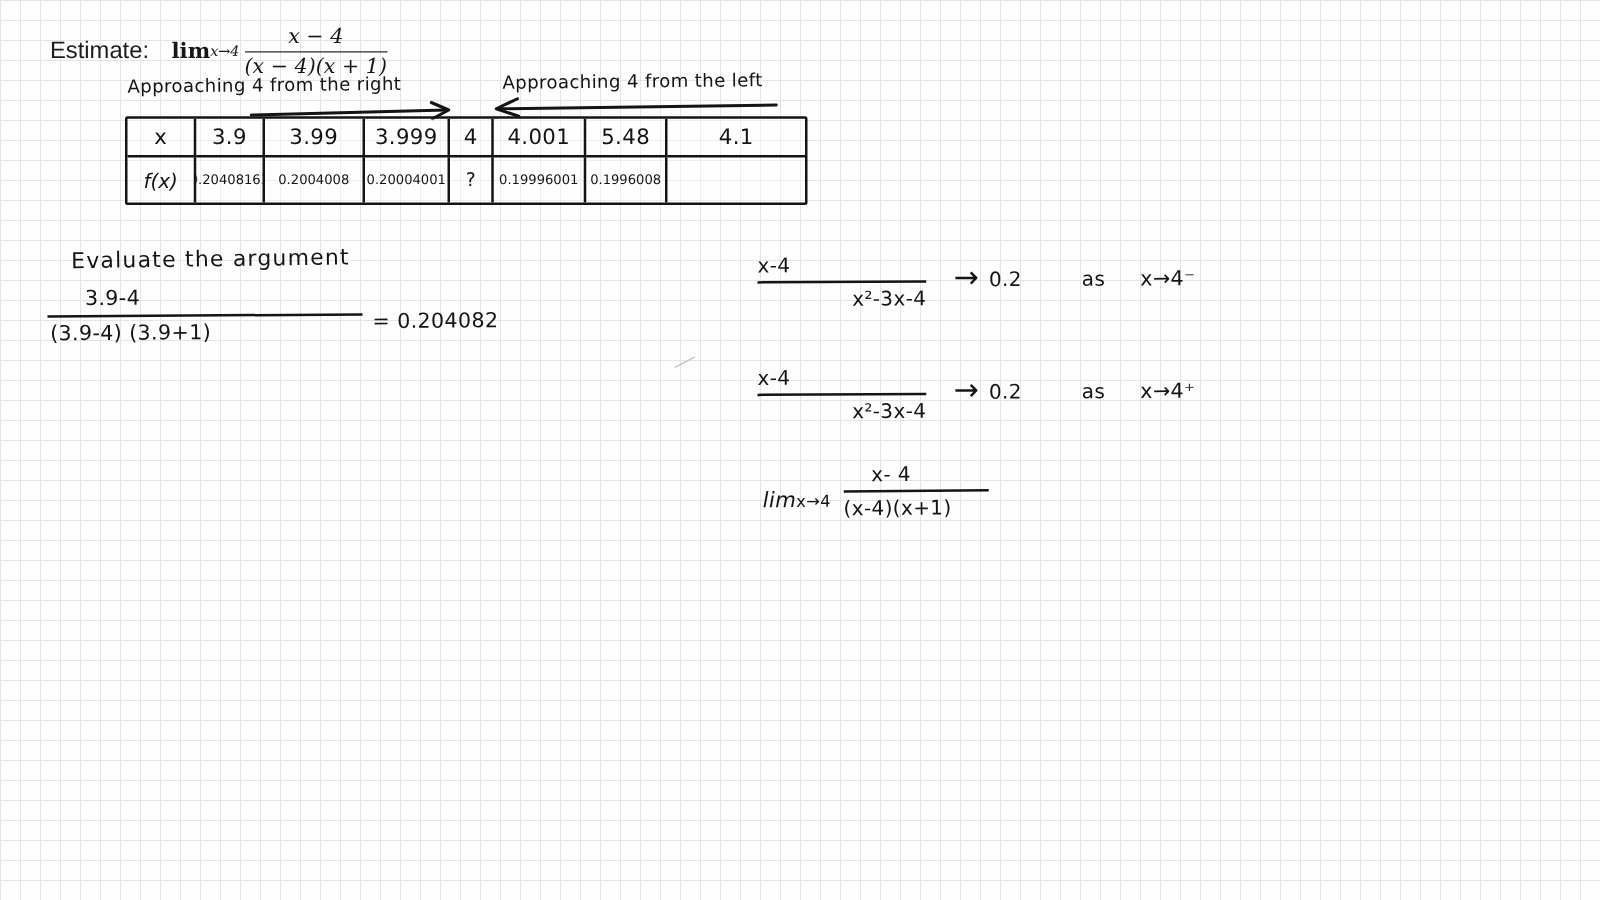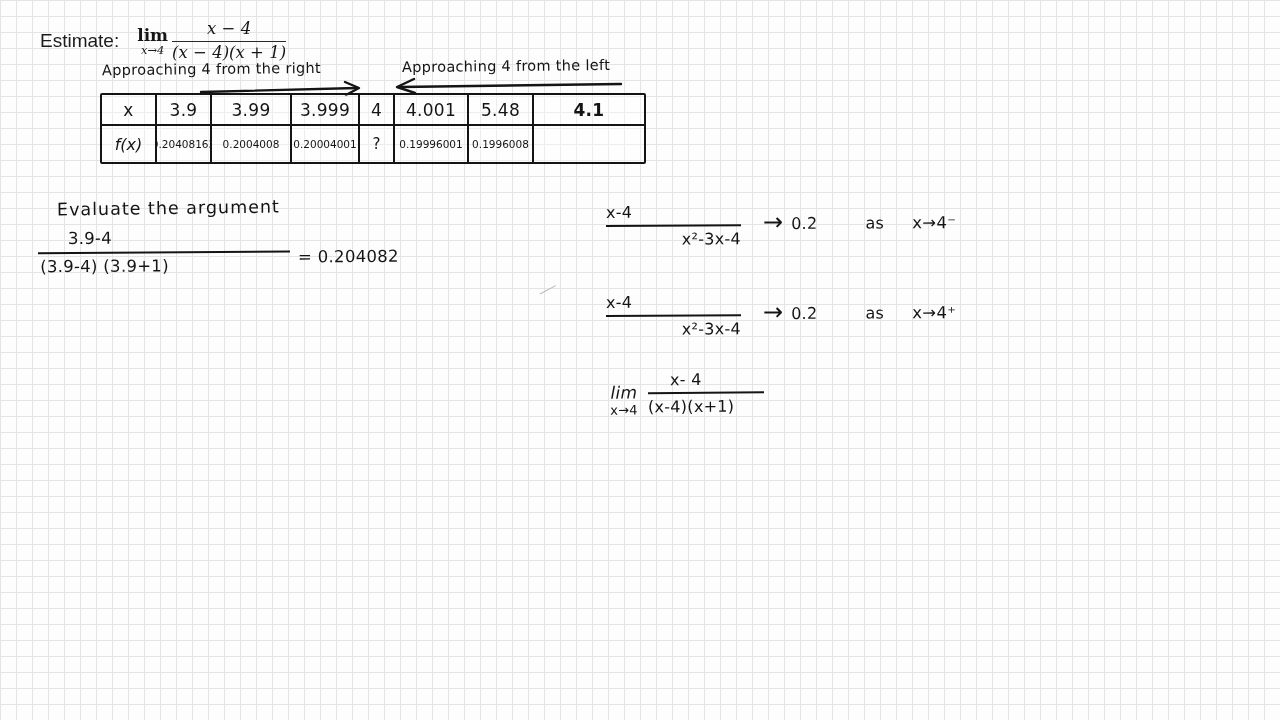--- a/index.html
+++ b/index.html
@@ -14,21 +14,21 @@
     background-size:16px 16px;
     font-family:"DejaVu Sans", sans-serif;
     color:#161616;
   }
   .abs{position:absolute;}
 
   
   .header{left:40px; top:20px; display:flex; align-items:center; gap:18px;}
   .estimate-label{font-family:"Liberation Sans", sans-serif; font-size:19px; color:#1c1c1c;}
   .math{font-family:"DejaVu Serif", serif; font-style:italic;}
-  .limstack{display:inline-flex; flex-direction:column; align-items:center; line-height:1;}
+  .limstack{display:inline-flex; flex-direction:row; align-items:center; line-height:1;}
   .limstack .lim{font-style:normal; font-size:17px; font-weight:bold;}
   .limstack .sub{font-size:11.5px; margin-top:1px;}
   .frac{display:inline-flex; flex-direction:column; text-align:center; line-height:1.15;}
   .frac .num{border-bottom:1.5px solid #2a2a2a; padding:0 6px 2px 6px;}
   .frac .den{padding-top:2px;}
   .header .frac{font-size:16.5px; margin-left:4px;}
 
   
   .hand{font-family:"DejaVu Sans", sans-serif; color:#141414; letter-spacing:0.3px;}
   .annot{font-size:14.5px; transform:rotate(-0.6deg);}
@@ -41,21 +41,21 @@
     grid-template-rows:31px 36px;
     border:2px solid #141414;
     border-radius:2px;
     background:rgba(255,255,255,0.35);
   }
   .tcell{
     display:flex; align-items:center; justify-content:center;
     border-right:2px solid #141414;
     overflow:hidden; white-space:nowrap;
   }
-  .tcell.lastcol{border-right:none;font-weight:bold;}
+  .tcell.lastcol{border-right:none;}
   .tcell.hrow{border-bottom:2px solid #141414; font-size:17px;}
   .tcell.vrow{font-size:10.5px; letter-spacing:0;}
   .tcell.fhead{font-size:16px; font-style:italic;}
 
   
   .hfrac{display:inline-flex; flex-direction:column; line-height:1.2;}
   .hfrac .num{border-bottom:2px solid #141414; padding-bottom:3px;}
   .hfrac .den{padding-top:3px;}
   .work-left{left:38px; top:228px; display:flex; align-items:center; font-size:16.5px; transform:rotate(-0.4deg);}
   .work-left .hfrac{width:252px;}

